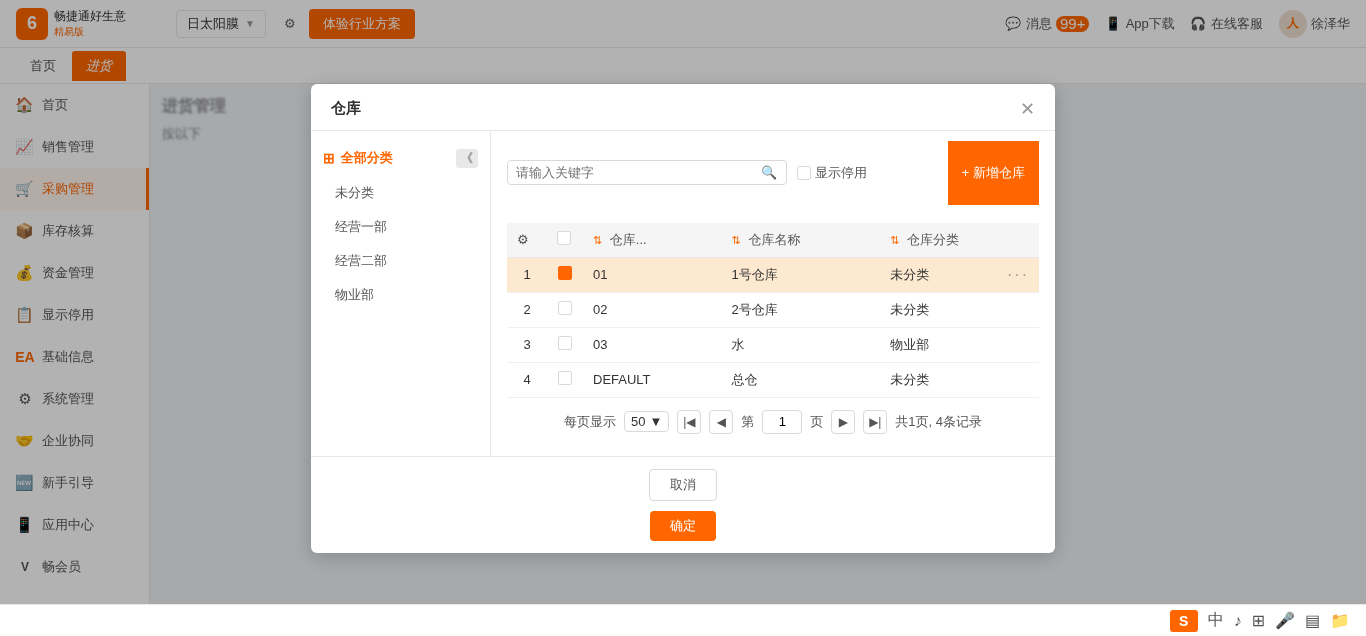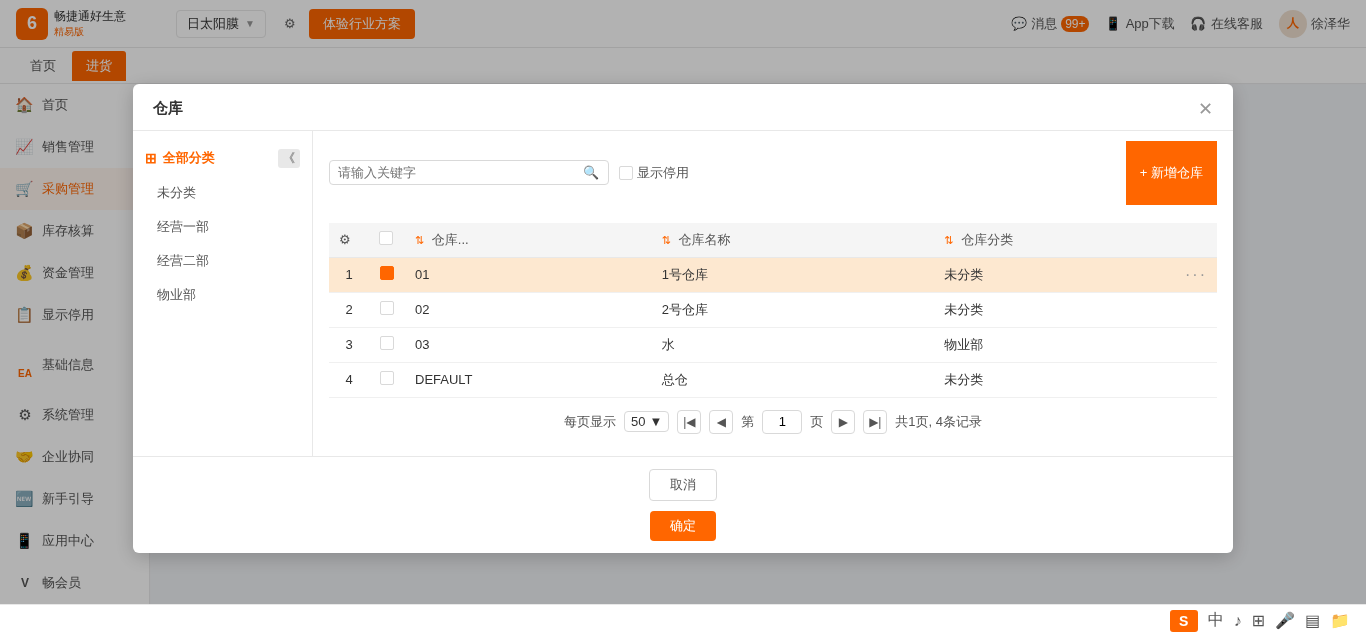--- a/index.html
+++ b/index.html
@@ -54,21 +54,21 @@
     .header-right {
       margin-left: auto;
       display: flex; align-items: center; gap: 16px;
     }
     .header-right-item {
       display: flex; align-items: center; gap: 4px;
       color: #555; cursor: pointer; font-size: 13px;
     }
     .badge {
       background: #f60; color: #fff;
-      font-size: 12px; padding: 0 4px; border-radius: 8px;
+      font-size: 15px; padding: 0 4px; border-radius: 8px;
       min-width: 16px; text-align: center; line-height: 16px;
     }
     .user-avatar {
       width: 28px; height: 28px; border-radius: 50%;
       background: #f0e0d0; display: flex; align-items: center; justify-content: center;
       color: #f60; font-size: 12px; font-weight: bold;
     }
 
     
     .nav-tabs {
@@ -79,21 +79,21 @@
       padding: 0 16px;
       border-bottom: 1px solid #e8e8e8;
       gap: 2px;
     }
     .nav-tab {
       padding: 6px 14px;
       color: #555; cursor: pointer;
       font-size: 13px; border-radius: 3px 3px 0 0;
     }
     .nav-tab.active {
-      background: #f60; color: #fff;
+      background: #f60; color: #fff; font-style: italic;
     }
 
     
     .main-layout {
       display: flex;
       height: calc(636px - 84px);
     }
 
     
     .sidebar {
@@ -135,21 +135,21 @@
       top: 0; left: 0; right: 0; bottom: 0;
       background: rgba(0,0,0,0.3);
       z-index: 100;
       display: flex; align-items: center; justify-content: center;
     }
 
     
     .dialog {
       background: #fff;
       border-radius: 6px;
-      width: 1100px;
+      width: 744px;
       max-height: 540px;
       display: flex; flex-direction: column;
       box-shadow: 0 4px 20px rgba(0,0,0,0.2);
     }
     .dialog-header {
       display: flex; align-items: center; justify-content: space-between;
       padding: 14px 20px 10px;
       border-bottom: 1px solid #e8e8e8;
     }
     .dialog-title {
@@ -385,21 +385,21 @@
     </div>
     <div class="sidebar-item">
       <span class="si-icon">💰</span>
       <span>资金管理</span>
     </div>
     <div class="sidebar-item">
       <span class="si-icon">📋</span>
       <span>显示停用</span>
     </div>
     <div class="sidebar-item">
-      <span class="si-icon" style="font-size:10px;font-weight:bold;color:#f60;margin-top:16px;">EA</span>
+      <span class="si-icon" style="font-size:14px;font-weight:bold;color:#f60;">EA</span>
       <span>基础信息</span>
     </div>
     <div class="sidebar-item">
       <span class="si-icon">⚙</span>
       <span>系统管理</span>
     </div>
     <div class="sidebar-item">
       <span class="si-icon">🤝</span>
       <span>企业协同</span>
     </div>

